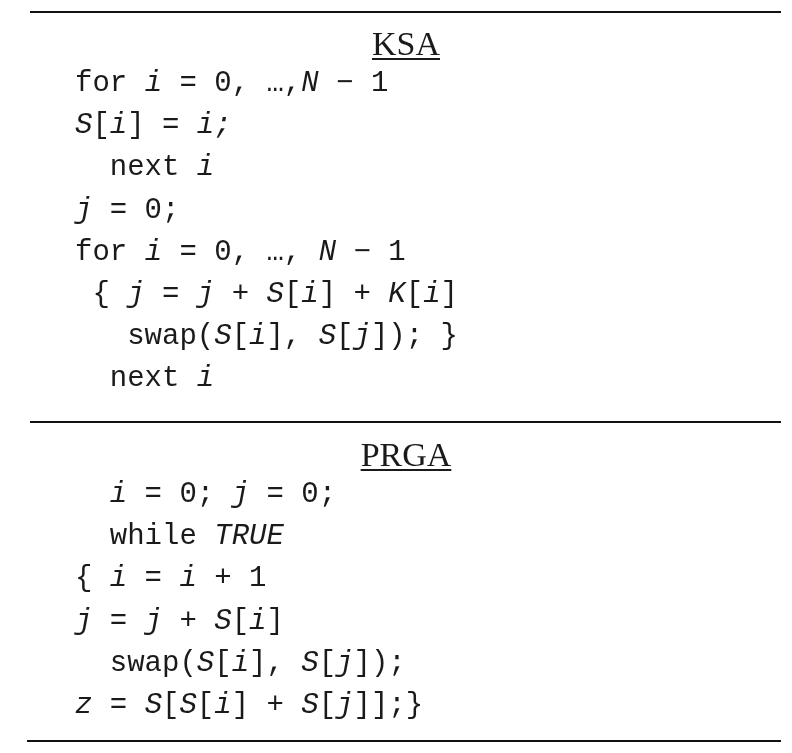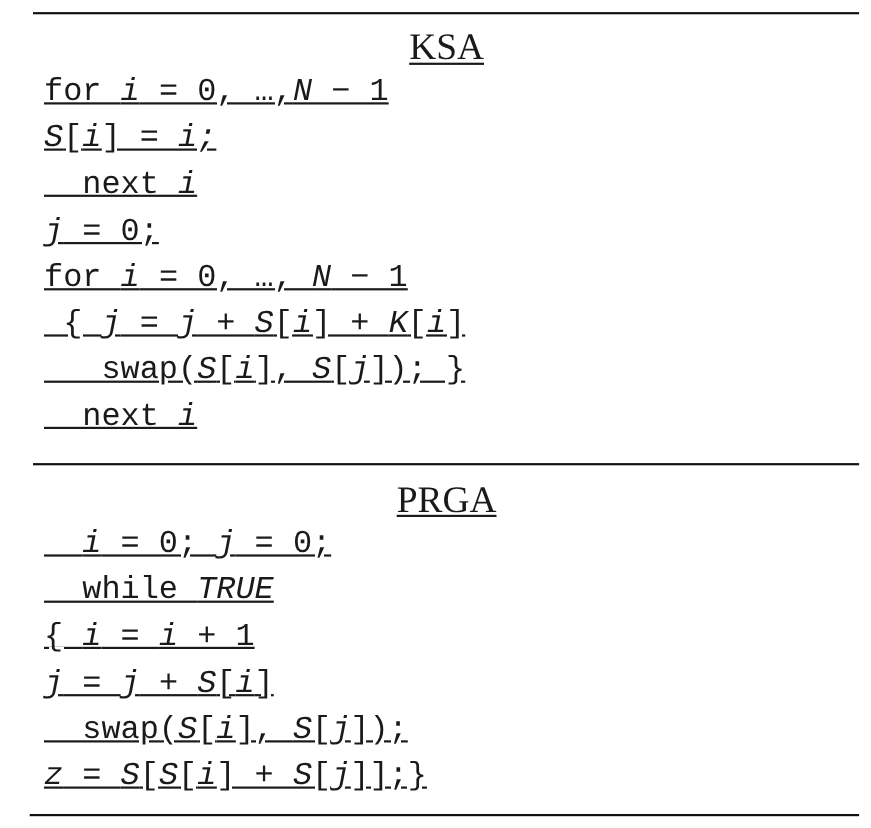--- a/index.html
+++ b/index.html
@@ -4,24 +4,23 @@
   <style>
     html, body { margin: 0; padding: 0; background: #ffffff; }
     body { width: 792px; height: 753px; position: relative; overflow: hidden; color: #1a1a1a; }
     .rule { position: absolute; left: 30px; width: 751px; height: 2px; background: #111; }
     .title {
       position: absolute; left: 0; width: 812px; text-align: center;
       font-family: "Liberation Serif", serif; font-size: 34px; line-height: 40px;
       text-decoration: underline; text-underline-offset: 3px; text-decoration-thickness: 2px;
     }
     .code {
-      position: absolute; left: 40px;
+      position: absolute; left: 75px;
       font-family: "Liberation Mono", monospace; font-size: 29px; line-height: 42.2px;
       white-space: pre;
-      text-decoration: underline;
     }
     .line { display: block; height: 42.2px; }
     .it { font-style: italic; }
   </style>
 </head>
 <body>
 
 <div class="rule" style="top:11px;"></div>
 
 <div class="title" style="top:24px;">KSA</div>

